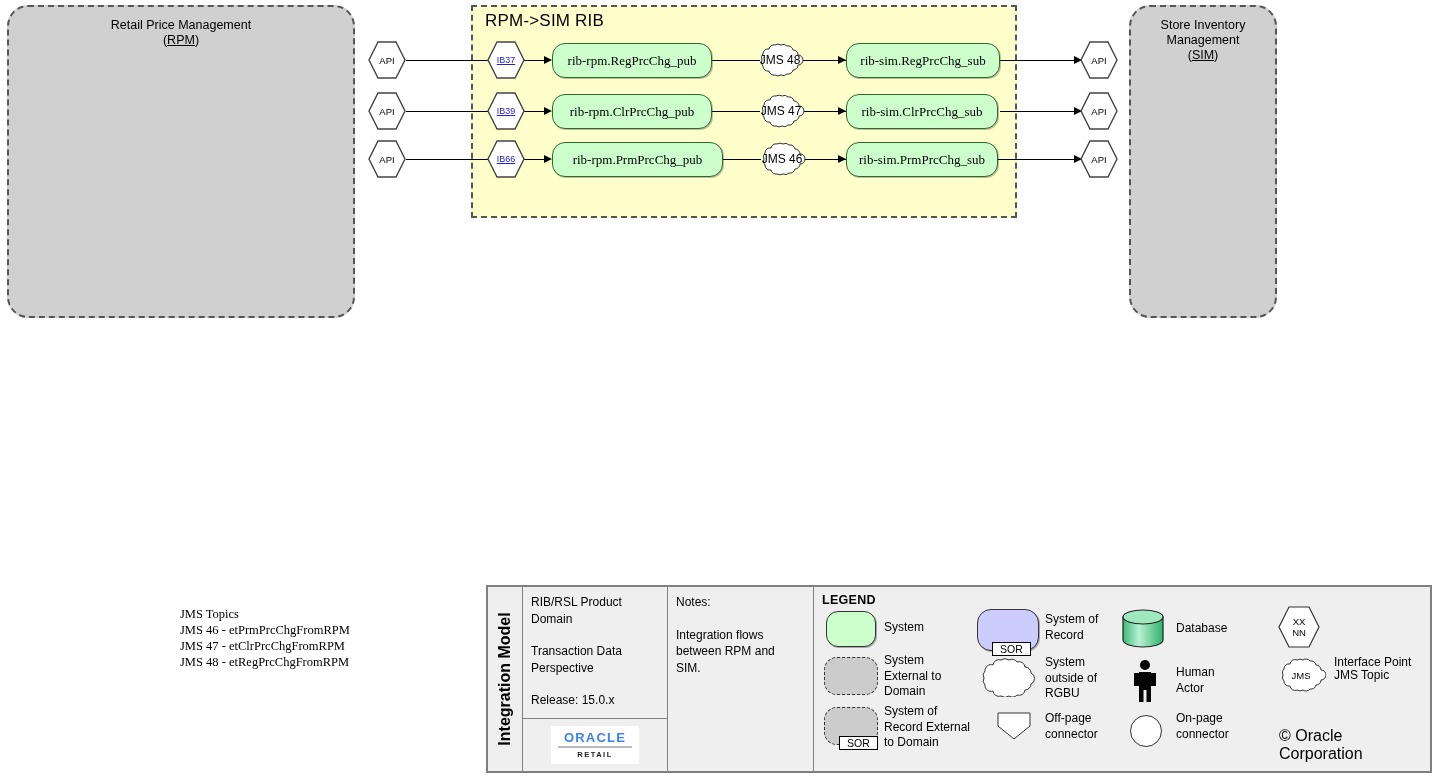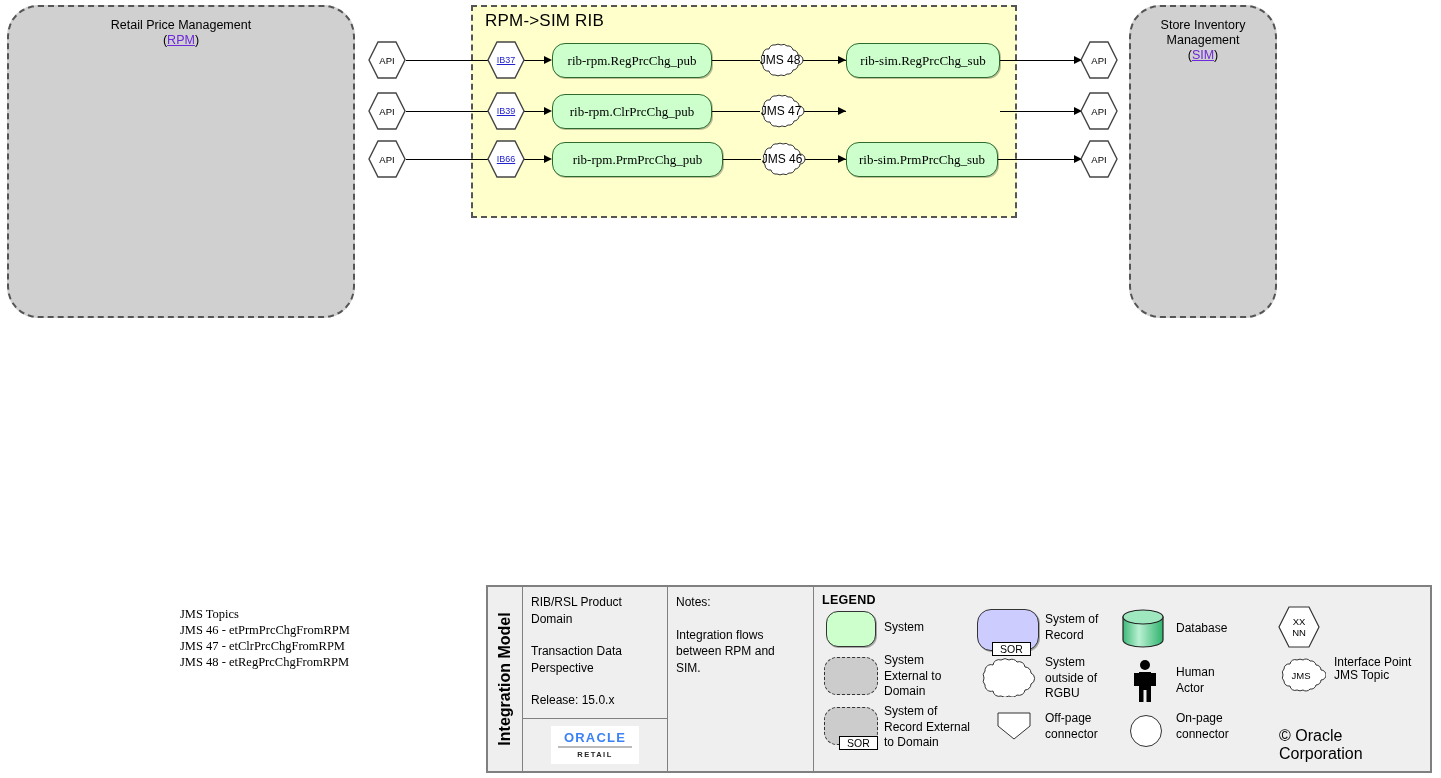--- a/index.html
+++ b/index.html
@@ -13,31 +13,31 @@
     font-family: "Liberation Sans", sans-serif;
     color: #000;
   }
   .stage { position: absolute; left:0; top:0; width:1441px; height:778px; }
 
   
   .sysbox {
     position: absolute;
     background: #d0d0d0;
     border: 2px dashed #555;
-    border-radius: 31px;
+    border-radius: 21px;
     box-sizing: border-box;
   }
   .sysbox .title {
     text-align: center;
     font-size: 12.5px;
     line-height: 15px;
     padding-top: 11px;
     color: #000;
   }
-  .sysbox .title .lnk { color: #6d28d9; text-decoration: underline; }
+  .sysbox .title .lnk { color: #000000; text-decoration: underline; }
 
   
   .ribbox {
     position: absolute;
     background: #ffffcc;
     border: 2px dashed #555;
     box-sizing: border-box;
   }
   .ribbox .ribtitle {
     position: absolute;
@@ -287,20 +287,23 @@
     <span>rib-rpm.ClrPrcChg_pub</span>
   </div>
 
   <div class="cloud" style="left:757px; top:93px; width:48px; height:36px;">
     <svg width="48" height="36" viewBox="0 0 48 36">
       <path d="M6,18 a5,5 0 0 1 1,-6 a5,5 0 0 1 6,-5 a5,5 0 0 1 6,-4 a6,6 0 0 1 6,0 a5,5 0 0 1 6,1 a5,5 0 0 1 6,4 a5,5 0 0 1 5,5 a5,5 0 0 1 0,10 a5,5 0 0 1 -5,5 a5,5 0 0 1 -6,4 a5,5 0 0 1 -6,1 a6,6 0 0 1 -6,0 a5,5 0 0 1 -6,-4 a5,5 0 0 1 -6,-5 a5,5 0 0 1 -1,-6 Z" fill="#fff" stroke="#333" stroke-width="1"></path>
     </svg>
     <div class="ctext">JMS 47</div>
   </div>
 
+  <div class="node" style="left:846px; top:94px; width:152px; height:35px;">
+    <span>rib-sim.ClrPrcChg_sub</span>
+  </div>
 
   <div class="hex" style="left:1080px; top:92px;">
     <svg width="38" height="38" viewBox="0 0 38 38">
         <polygon points="10,1 28,1 37,19 28,37 10,37 1,19" fill="#fff" stroke="#444" stroke-width="1.4"></polygon>
       </svg>
     <div class="hextext">API</div>
   </div>
 
   <div class="line" style="left:406px; top:159px; width:82px;"></div>
   <div class="line" style="left:524px; top:159px; width:26px;"></div>

